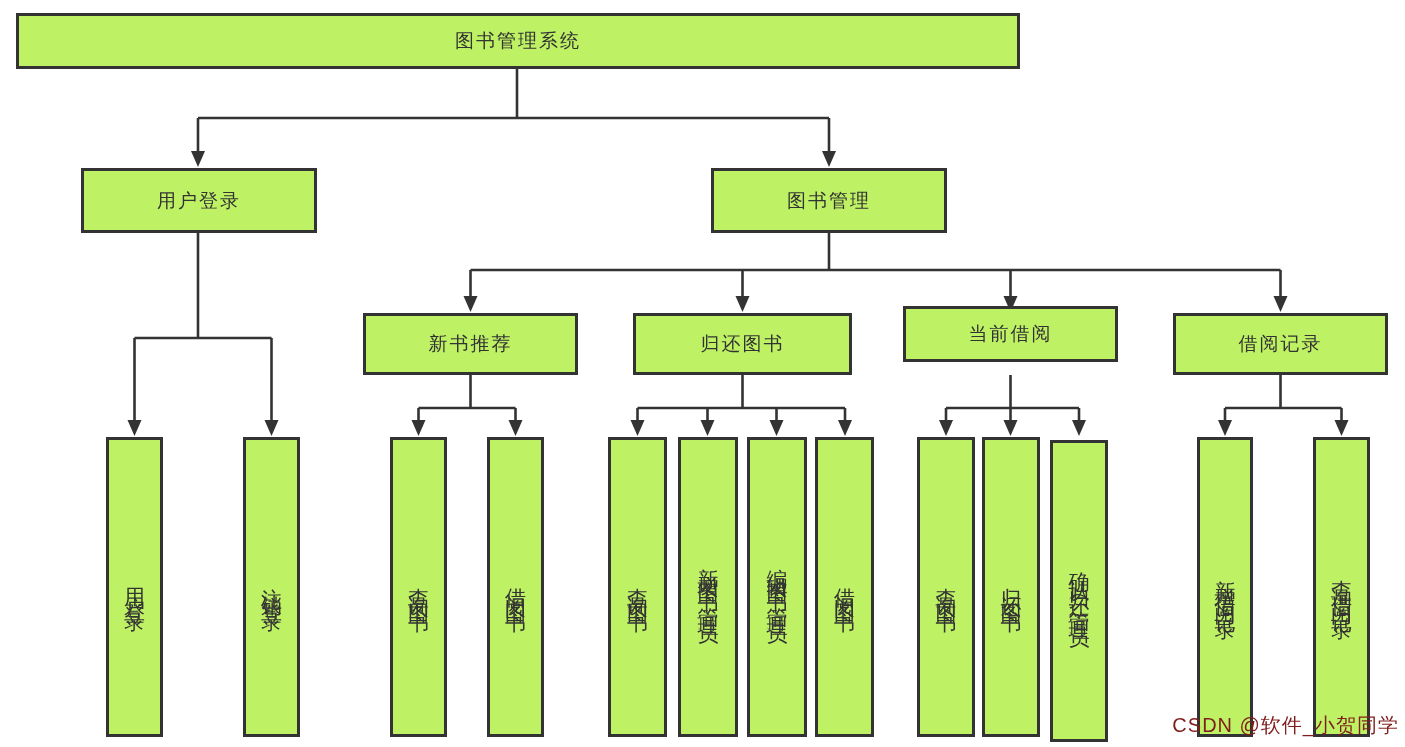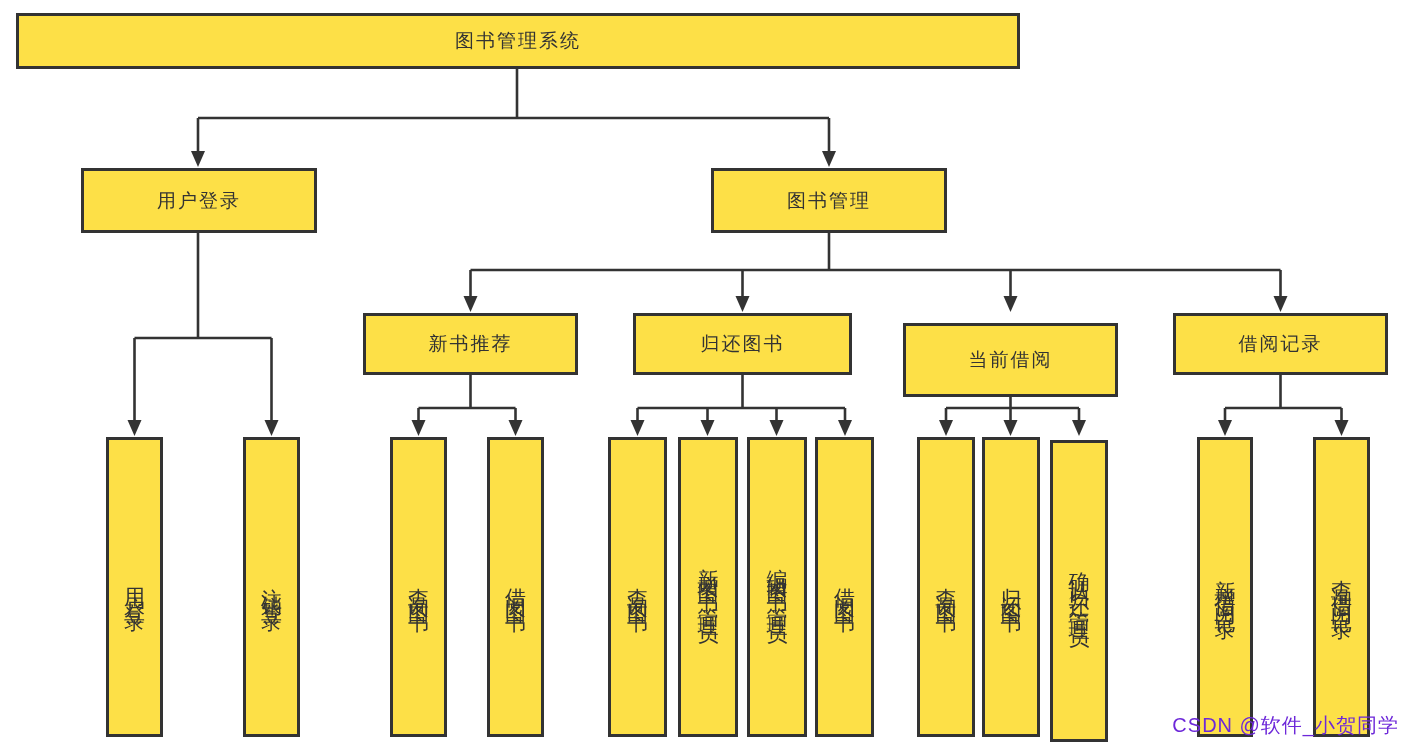--- a/index.html
+++ b/index.html
@@ -20,21 +20,21 @@
     stroke: #333333;
     stroke-width: 2.6;
     fill: none;
   }
   .connectors polygon {
     fill: #333333;
     stroke: none;
   }
   .box {
     position: absolute;
-    background: #fde047;
+    background: #bef264;
     border: 3px solid #333333;
     box-sizing: border-box;
     display: flex;
     align-items: center;
     justify-content: center;
     color: #333333;
   }
   .box.h {
     font-size: 19px;
     letter-spacing: 2px;
@@ -46,21 +46,21 @@
     letter-spacing: 8px;
     line-height: 1.05;
     white-space: nowrap;
   }
   .watermark {
     position: absolute;
     top: 712px;
     right: 6px;
     font-size: 20px;
     letter-spacing: 1px;
-    color: #6d28d9;
+    color: #7f1d1d;
     margin-left: 32px;
   }
 </style>
 </head>
 <body>
 
 <div class="diagram">
 
   <svg class="connectors" viewBox="0 0 1405 747" xmlns="http://www.w3.org/2000/svg">
 
@@ -124,21 +124,21 @@
     <polygon points="1341.5,436 1334.5,420 1348.5,420"></polygon>
   </svg>
 
   <div class="box h" style="left:16px; top:13px; width:1004px; height:56px;">图书管理系统</div>
 
   <div class="box h" style="left:81px; top:168px; width:236px; height:65px;">用户登录</div>
   <div class="box h" style="left:711px; top:168px; width:236px; height:65px;text-align:right;">图书管理</div>
 
   <div class="box h" style="left:363px; top:313px; width:215px; height:62px;">新书推荐</div>
   <div class="box h" style="left:633px; top:313px; width:219px; height:62px;">归还图书</div>
-  <div class="box h" style="left:903px; top:323px; width:215px; height:74px;">当前借阅</div>
+  <div class="box h" style="left:903px; top:306px; width:215px; height:56px;">当前借阅</div>
   <div class="box h" style="left:1173px; top:313px; width:215px; height:62px;">借阅记录</div>
 
   <div class="box v" style="left:106px; top:437px; width:57px; height:300px;">
     <span>用户登录</span>
   </div>
   <div class="box v" style="left:243px; top:437px; width:57px; height:300px;">
     <span>注销登录</span>
   </div>
 
   <div class="box v" style="left:390px; top:437px; width:57px; height:300px;">

